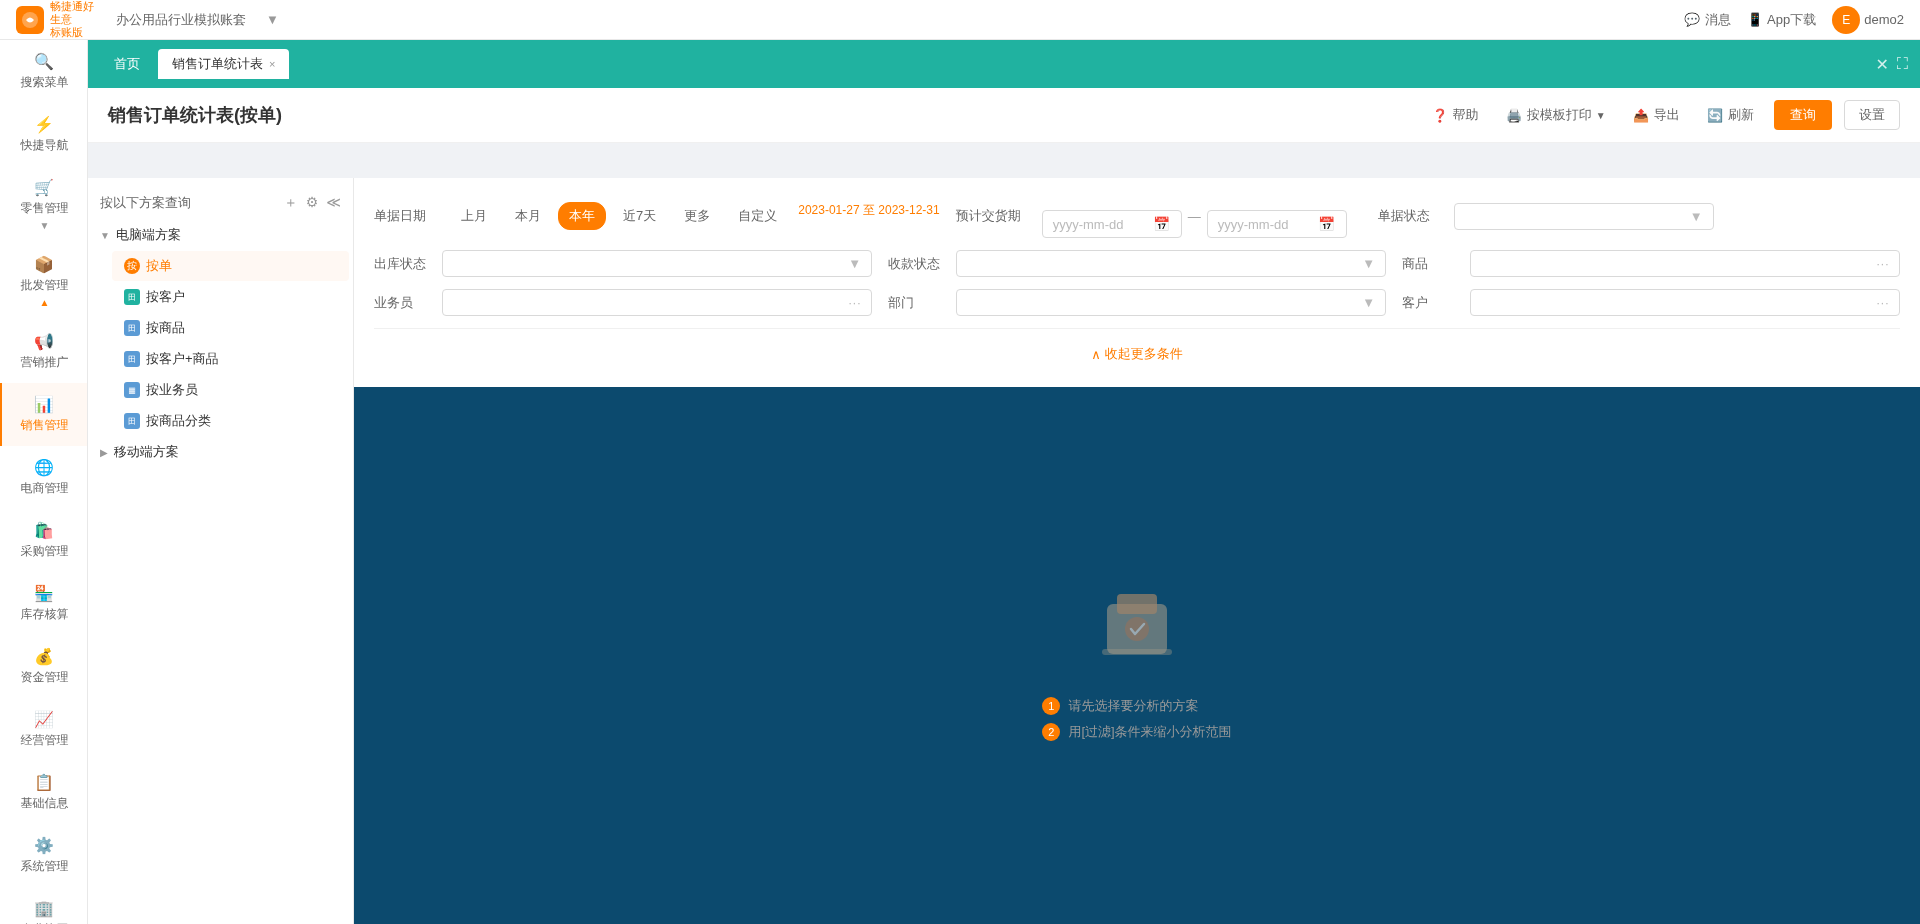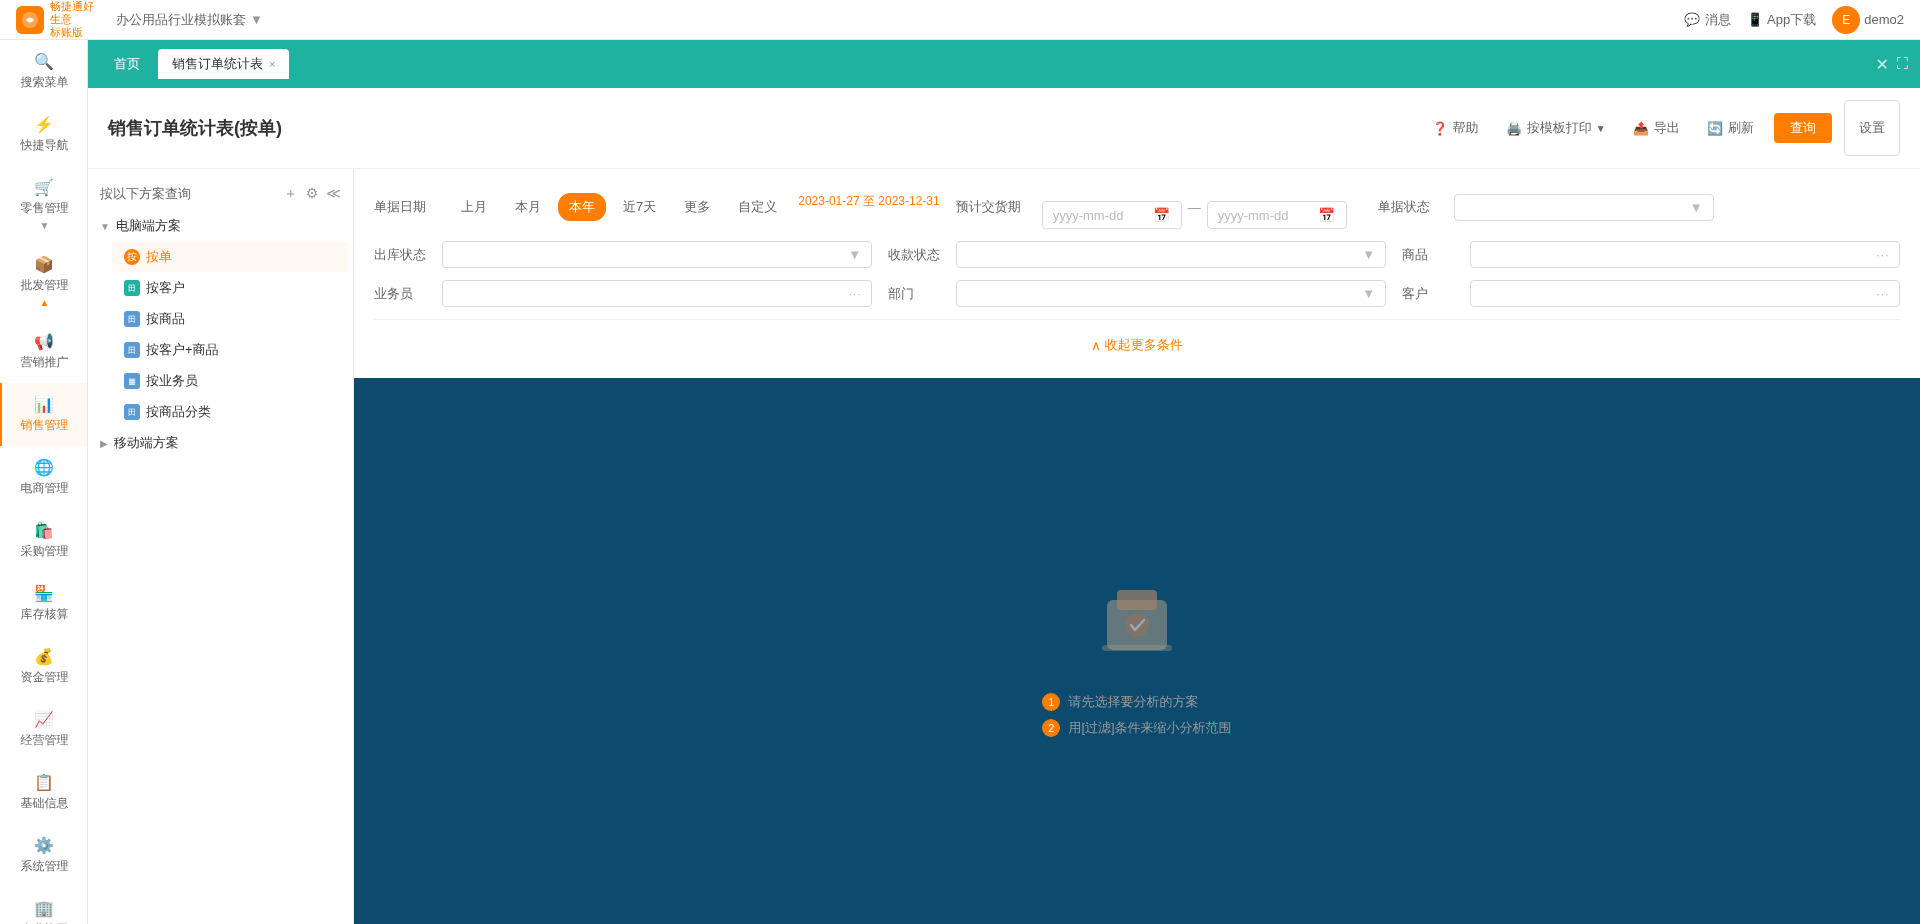--- a/index.html
+++ b/index.html
@@ -3,21 +3,21 @@
   <meta charset="utf-8">
   <style>
     * { box-sizing: border-box; margin: 0; padding: 0; }
     body { font-family: -apple-system, "PingFang SC", "Microsoft YaHei", sans-serif; font-size: 13px; background: #f5f5f5; color: #333; height: 924px; overflow: hidden; display: flex; flex-direction: column; }
 
     
     .top-bar { height: 40px; background: #fff; border-bottom: 1px solid #e8e8e8; display: flex; align-items: center; padding: 0 16px; gap: 12px; flex-shrink: 0; }
     .logo-area { display: flex; align-items: center; gap: 6px; width: 88px; }
     .logo-icon { width: 28px; height: 28px; background: #ff7d00; border-radius: 6px; display: flex; align-items: center; justify-content: center; color: #fff; font-size: 10px; font-weight: bold; flex-shrink: 0; }
     .logo-text { font-size: 11px; color: #ff7d00; line-height: 1.2; }
-    .top-bar-title { flex: 1; font-size: 13px; color: #666; display: flex; align-items: center; gap: 4px; }
+    .top-bar-title { flex: 1; font-size: 13px; color: #666; display: flex; align-items: center; gap: 20px; }
     .top-bar-actions { display: flex; align-items: center; gap: 16px; }
     .top-action { display: flex; align-items: center; gap: 4px; color: #666; cursor: pointer; font-size: 13px; }
     .avatar { width: 28px; height: 28px; border-radius: 50%; background: #ff7d00; display: flex; align-items: center; justify-content: center; color: #fff; font-size: 12px; }
 
     
     .main-layout { display: flex; flex: 1; overflow: hidden; }
 
     
     .sidebar { width: 88px; background: #fff; border-right: 1px solid #e8e8e8; display: flex; flex-direction: column; flex-shrink: 0; overflow-y: auto; }
     .sidebar-item { padding: 12px 0; display: flex; flex-direction: column; align-items: center; gap: 3px; cursor: pointer; color: #666; font-size: 12px; border-left: 2px solid transparent; }
@@ -30,29 +30,29 @@
     
     .tab-bar { height: 48px; background: #20b2a0; display: flex; align-items: center; padding: 0 12px; gap: 4px; flex-shrink: 0; }
     .tab { padding: 6px 14px; border-radius: 4px 4px 0 0; cursor: pointer; font-size: 13px; color: rgba(255,255,255,0.8); display: flex; align-items: center; gap: 6px; }
     .tab.active { background: #fff; color: #333; border-radius: 4px 4px 0 0; }
     .tab-home { color: #fff; }
     .tab-close { font-size: 11px; color: #999; cursor: pointer; }
     .tab-bar-actions { margin-left: auto; display: flex; gap: 8px; }
     .tab-bar-btn { color: #fff; cursor: pointer; font-size: 16px; opacity: 0.8; }
 
     
-    .page-content { flex: 1; overflow-y: auto; background: #f0f2f5; padding: 0; display: flex; flex-direction: column; }
+    .page-content { flex: 1; overflow-y: auto; background: #f0f2f5; padding: 0; display: flex; flex-direction: column; gap: 35px; }
 
     
     .page-header { background: #fff; padding: 12px 20px; display: flex; align-items: center; justify-content: space-between; border-bottom: 1px solid #f0f0f0; flex-shrink: 0; }
     .page-title { font-size: 18px; font-weight: 600; color: #333; }
     .header-actions { display: flex; gap: 12px; align-items: center; }
     .header-btn { display: flex; align-items: center; gap: 4px; color: #666; cursor: pointer; font-size: 13px; padding: 4px 8px; }
     .header-btn-primary { background: #ff7d00; color: #fff; padding: 6px 16px; border-radius: 4px; cursor: pointer; font-size: 13px; border: none; }
-    .header-btn-secondary { background: #fff; color: #666; padding: 18px 14px; border-radius: 4px; cursor: pointer; font-size: 13px; border: 1px solid #d9d9d9; }
+    .header-btn-secondary { background: #fff; color: #666; padding: 5px 14px; border-radius: 4px; cursor: pointer; font-size: 13px; border: 1px solid #d9d9d9; }
 
     
     .filter-panel { background: #fff; padding: 16px 20px; flex-shrink: 0; margin-bottom: 4px; }
     .filter-row { display: flex; align-items: center; gap: 16px; margin-bottom: 12px; flex-wrap: wrap; }
     .filter-label { color: #666; font-size: 13px; white-space: nowrap; min-width: 60px; }
     .date-group { display: flex; align-items: flex-start; gap: 6px; }
     .date-btn { padding: 4px 10px; border-radius: 4px; cursor: pointer; font-size: 13px; color: #666; border: 1px solid transparent; background: transparent; }
     .date-btn.active { background: #ff7d00; color: #fff; border-radius: 12px; border: 1px solid #ff7d00; }
     .date-range { color: #ff7d00; font-size: 12px; margin-left: 4px; }
     .date-input-group { display: flex; align-items: center; gap: 6px; flex: 1; max-width: 320px; }

